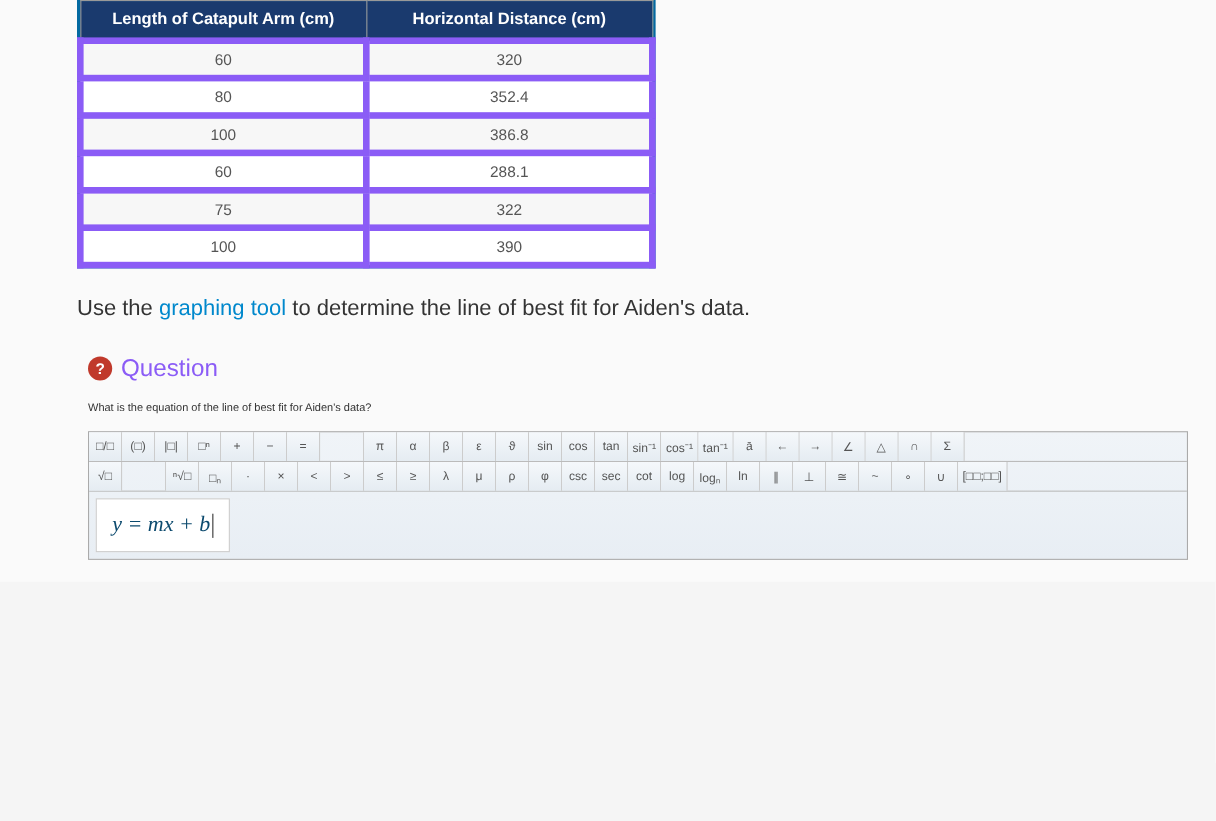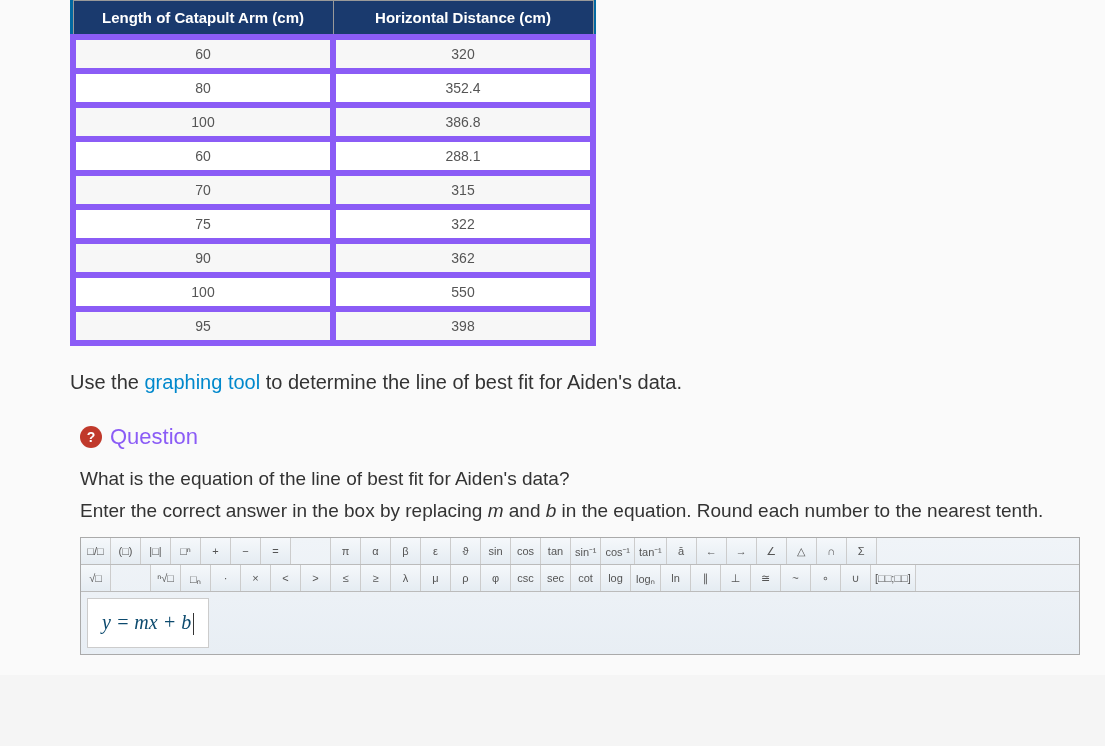--- a/index.html
+++ b/index.html
@@ -77,21 +77,21 @@
       justify-content: center;
       font-size: 14px;
     }
     .q-title {
       color: #8b5cf6;
       font-size: 22px;
       font-weight: normal;
     }
     .q-text {
       color: #333;
-      font-size: 19px;
+      font-size: 10px;
       margin-bottom: 10px;
     }
     .q-italic {
       font-style: italic;
     }
     .equation-editor {
       margin: 15px 0 0 80px;
       border: 1px solid #aaa;
       background: linear-gradient(#f0f4f8, #e8eef4);
       width: 1000px;
@@ -162,55 +162,40 @@
         </tr>
         <tr>
           <td>100</td>
           <td>386.8</td>
         </tr>
         <tr>
           <td>60</td>
           <td>288.1</td>
         </tr>
         <tr>
-          <td>70</td>
-          <td>315</td>
-        </tr>
-        <tr>
           <td>75</td>
           <td>322</td>
         </tr>
         <tr>
-          <td>90</td>
-          <td>362</td>
-        </tr>
-        <tr>
           <td>100</td>
-          <td>550</td>
-        </tr>
-        <tr>
-          <td>95</td>
-          <td>398</td>
+          <td>390</td>
         </tr>
       </tbody>
   </table>
 
   <p class="instruction">
     <span>Use the </span><a href="#" class="link">graphing tool</a><span> to determine the line of best fit for Aiden's data.</span>
   </p>
 
   <div class="question-section">
     <div class="question-header">
       <div class="q-icon">?</div>
       <div class="q-title">Question</div>
     </div>
     <p class="q-text">What is the equation of the line of best fit for Aiden's data?</p>
-    <p class="q-text">
-      <span>Enter the correct answer in the box by replacing </span><span class="q-italic">m</span><span> and </span><span class="q-italic">b</span><span> in the equation. Round each number to the nearest tenth.</span>
-    </p>
   </div>
 
   <div class="equation-editor">
     <div class="toolbar">
       <div class="tool-row" id="tool-row-1">
           <div class="tool-btn">□/□</div>
           <div class="tool-btn">(□)</div>
           <div class="tool-btn">|□|</div>
           <div class="tool-btn">□ⁿ</div>
           <div class="tool-btn">+</div>

